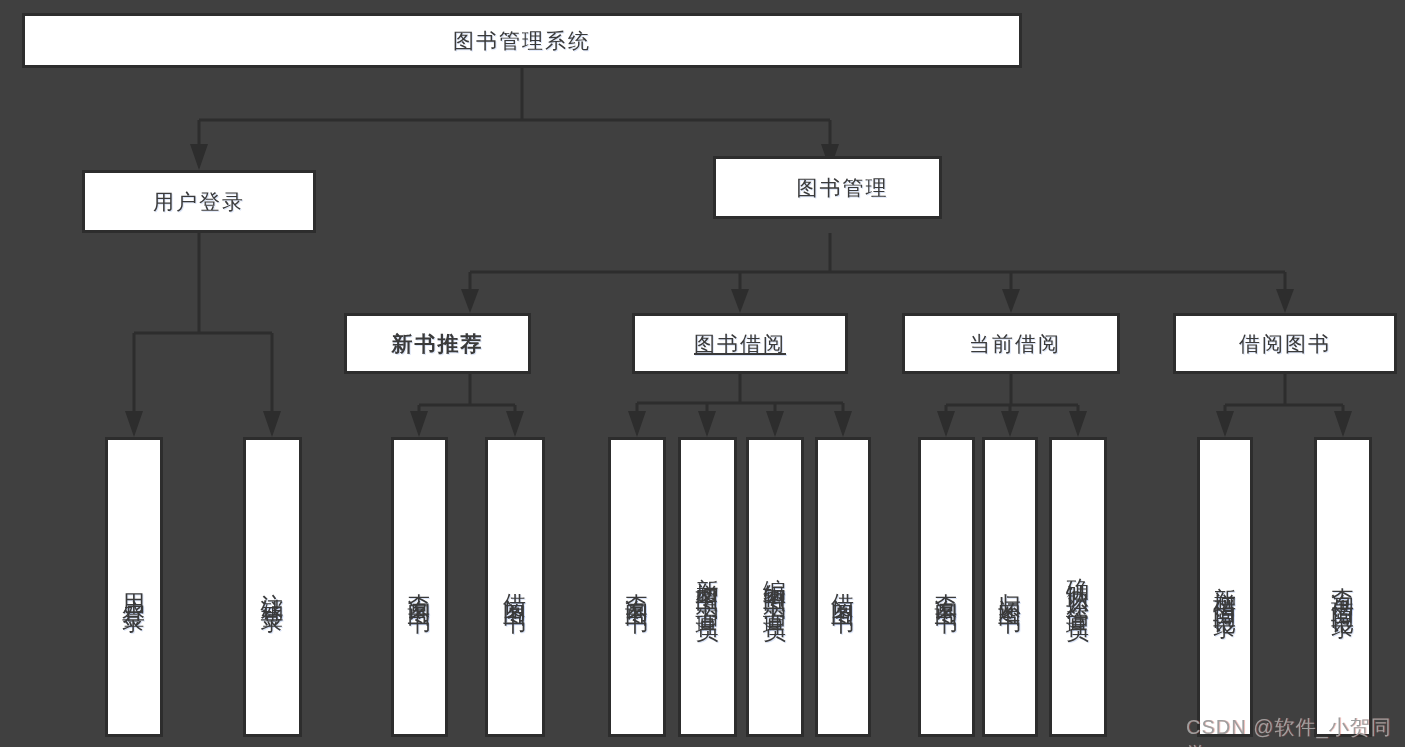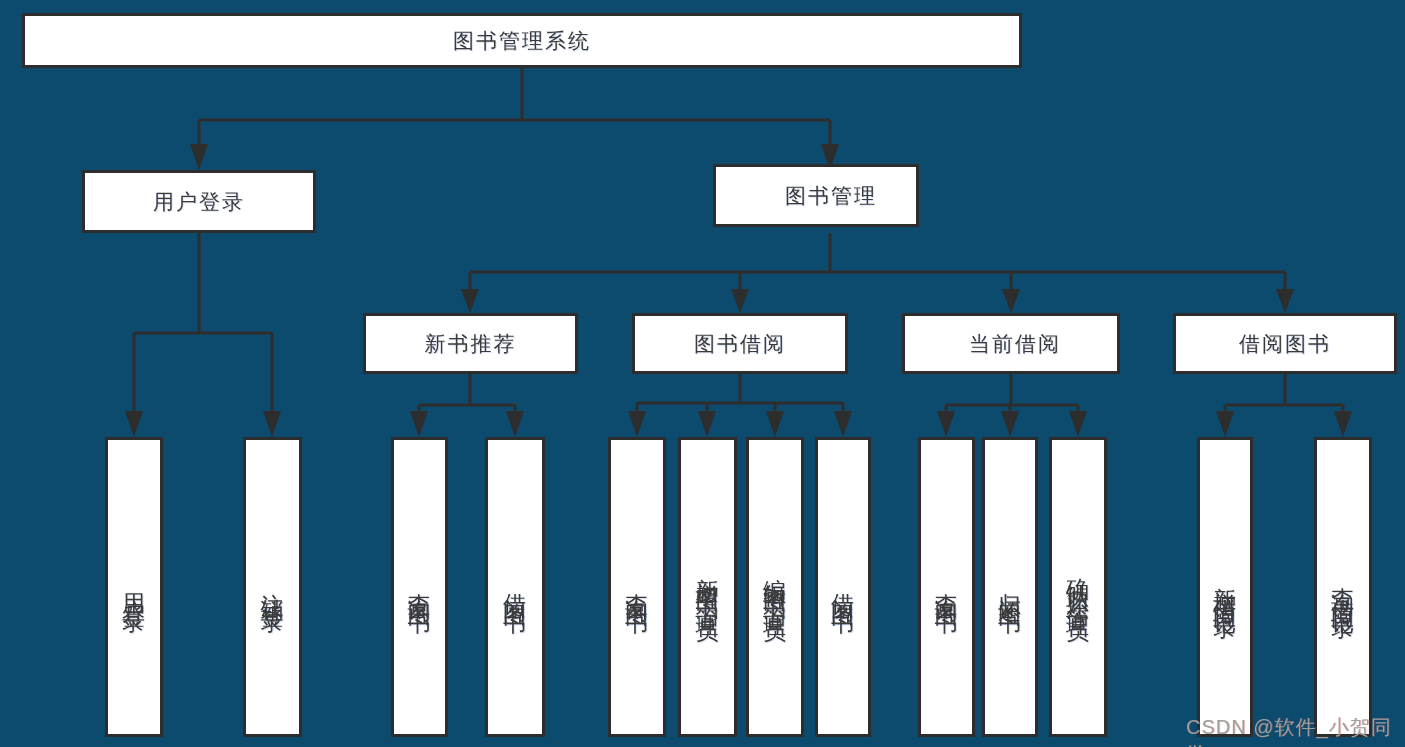--- a/index.html
+++ b/index.html
@@ -1,17 +1,17 @@
 <!DOCTYPE html>
 <html><head>
 <meta charset="utf-8">
 <style>
   html,body { margin:0; padding:0; background:#ffffff; }
   .stage {
-    position:relative; width:1405px; height:747px; background:#0c4a6e;
+    position:relative; width:1405px; height:747px; background:#404040;
     font-family:"Liberation Sans","DejaVu Sans",sans-serif; overflow:hidden;
   }
   .wires { position:absolute; left:0; top:0; }
   .hbox {
     position:absolute; box-sizing:border-box; height:63px;
     border:3px solid #2d2d2d; background:#ffffff;
     display:flex; align-items:center; justify-content:center;
     font-size:21px; color:#3a3a3a; letter-spacing:2px;
     text-shadow:1px 1px 0 rgba(90,130,220,0.22);
   }
@@ -56,24 +56,24 @@
     <path d="M1011 374 V405 M946 405 H1078 M946 405 V413 M1010 405 V413 M1078 405 V413" fill="none" stroke="#2d2d2d" stroke-width="3"></path>
     <path d="M937 411 H955 L946 437 Z M1001 411 H1019 L1010 437 Z M1069 411 H1087 L1078 437 Z" fill="#2d2d2d"></path>
 
     <path d="M1285 374 V405 M1225 405 H1343 M1225 405 V413 M1343 405 V413" fill="none" stroke="#2d2d2d" stroke-width="3"></path>
     <path d="M1216 411 H1234 L1225 437 Z M1334 411 H1352 L1343 437 Z" fill="#2d2d2d"></path>
   </svg>
 
   <div class="hbox" style="left:22px; top:13px; width:1000px; height:55px;">图书管理系统</div>
 
   <div class="hbox" style="left:82px; top:170px; width:234px;">用户登录</div>
-  <div class="hbox" style="left:713px; top:164px; width:206px;padding-left:30px;">图书管理</div>
+  <div class="hbox" style="left:713px; top:156px; width:229px;padding-left:30px;">图书管理</div>
 
-  <div class="hbox" style="left:363px; top:313px; width:215px; height:61px;">新书推荐</div>
-  <div class="hbox" style="left:632px; top:313px; width:216px; height:61px;">图书借阅</div>
+  <div class="hbox" style="left:344px; top:313px; width:187px; height:61px;font-weight:bold;">新书推荐</div>
+  <div class="hbox" style="left:632px; top:313px; width:216px; height:61px;text-decoration:underline;">图书借阅</div>
   <div class="hbox" style="left:902px; top:313px; width:218px; height:61px;padding-left:8px;">当前借阅</div>
   <div class="hbox" style="left:1173px; top:313px; width:224px; height:61px;">借阅图书</div>
 
   <div class="vbox" style="left:105px; width:58px;">
     <span>用户登录</span>
   </div>
   <div class="vbox" style="left:243px; width:59px;">
     <span>注销登录</span>
   </div>
 

